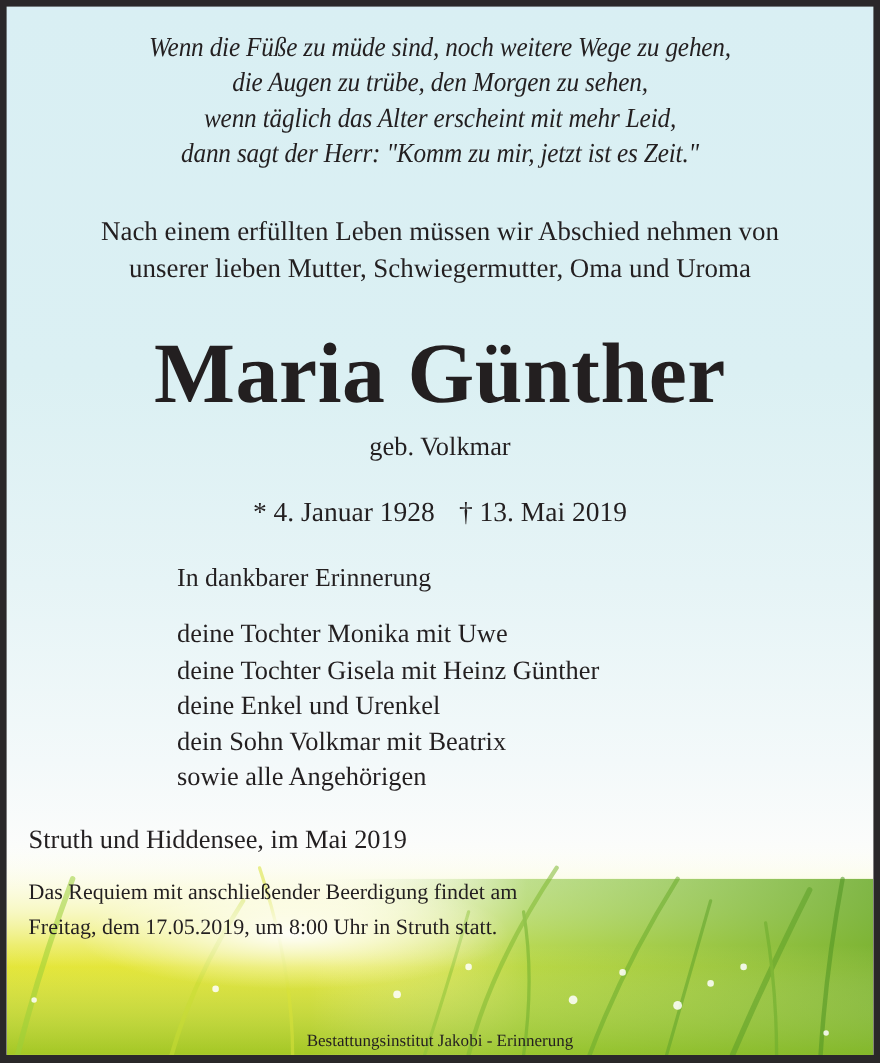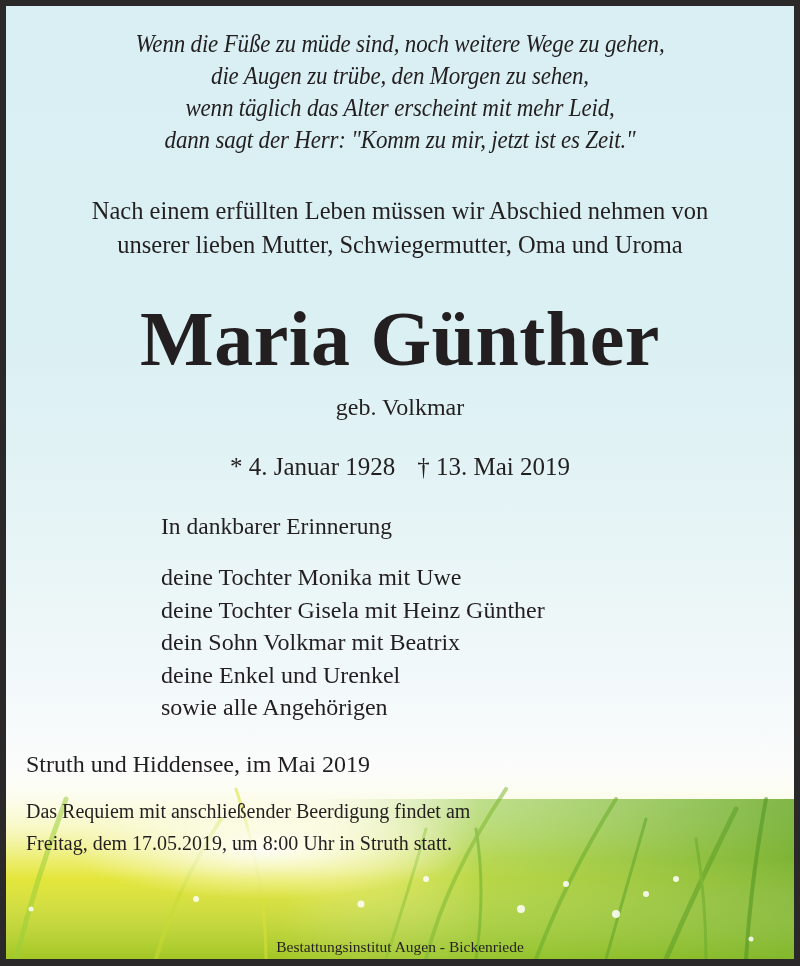--- a/index.html
+++ b/index.html
@@ -217,27 +217,27 @@
 
     <div class="maiden">geb. Volkmar</div>
 
     <div class="dates"><span>* 4. Januar 1928</span><span class="gap"></span><span>† 13. Mai 2019</span></div>
 
     <div class="gratitude">In dankbarer Erinnerung</div>
 
     <div class="family">
       <div>deine Tochter Monika mit Uwe</div>
       <div>deine Tochter Gisela mit Heinz Günther</div>
+      <div>deine Enkel und Urenkel</div>
       <div>dein Sohn Volkmar mit Beatrix</div>
-      <div>deine Enkel und Urenkel</div>
       <div>sowie alle Angehörigen</div>
     </div>
 
     <div class="place">Struth und Hiddensee, im Mai 2019</div>
 
     <div class="service">
       <div>Das Requiem mit anschließender Beerdigung findet am</div>
       <div>Freitag, dem 17.05.2019, um 8:00 Uhr in Struth statt.</div>
     </div>
 
-    <div class="funeral-home">Bestattungsinstitut Augen - Bickenriede</div>
+    <div class="funeral-home">Bestattungsinstitut Jakobi - Erinnerung</div>
   </div>
 </div>
 
 </body></html>

